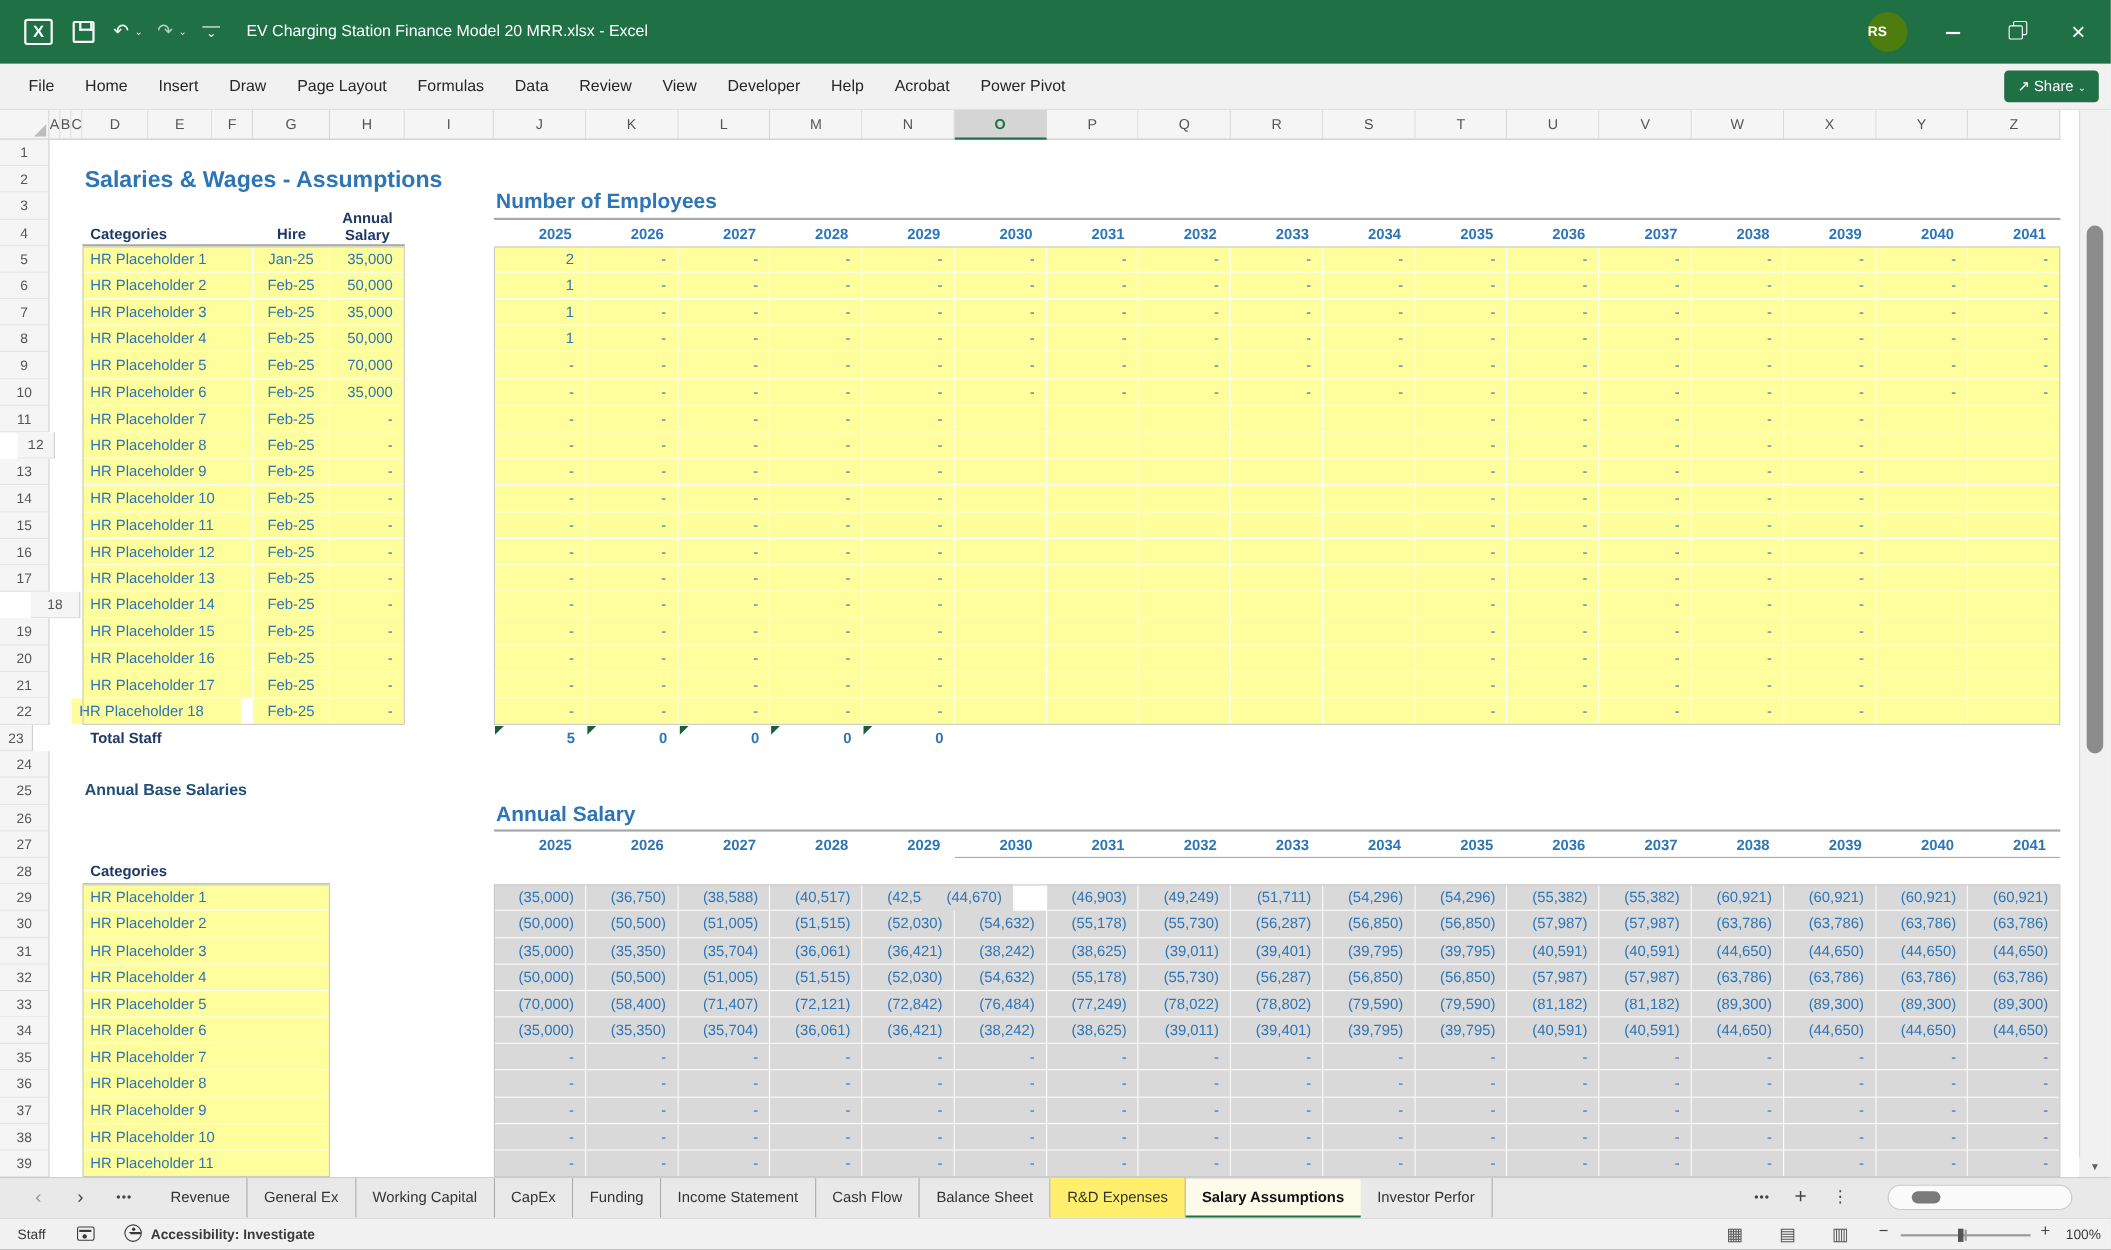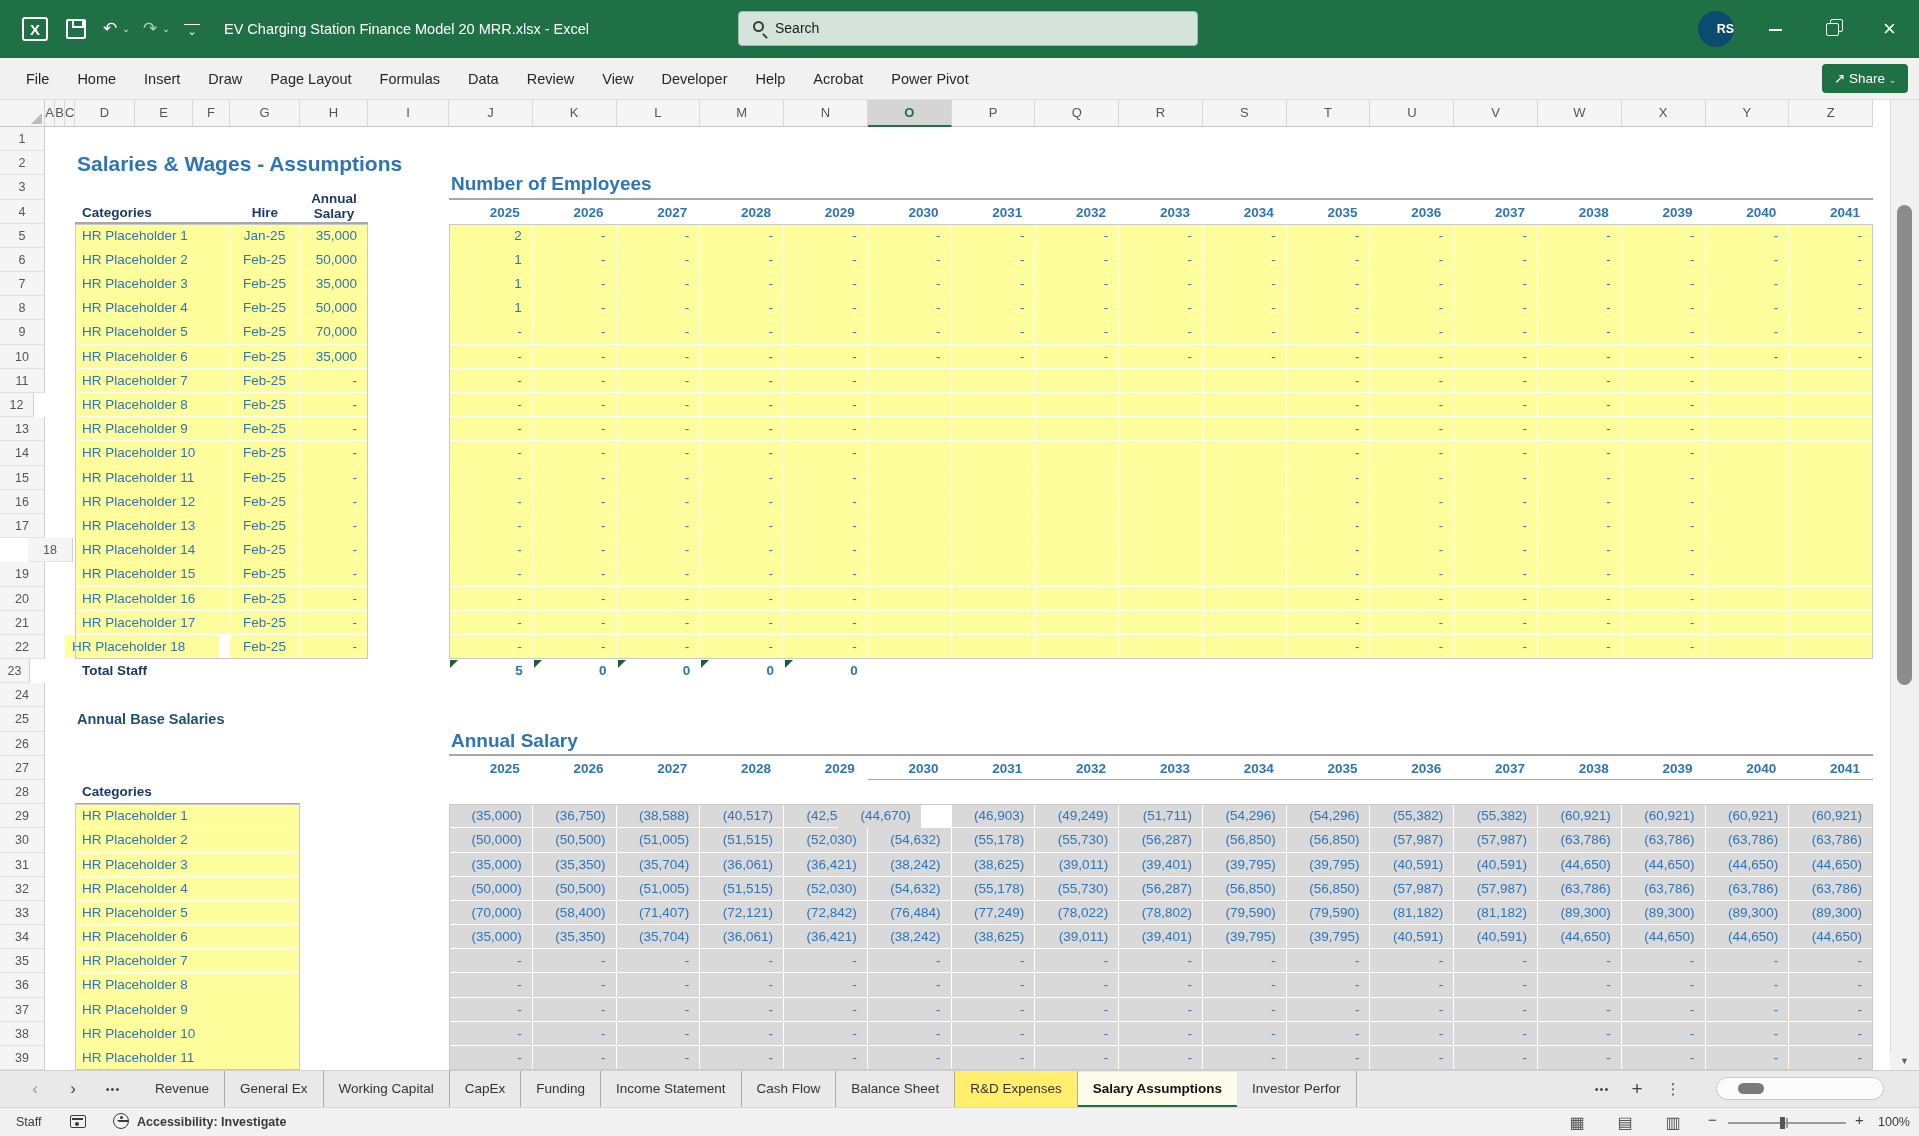--- a/index.html
+++ b/index.html
@@ -13,22 +13,22 @@
   #excel-logo{left:22px;width:26px;height:24px;border:2px solid #fff;border-radius:3px;
               font-weight:bold;font-size:15px;line-height:21px;}
   #save-icon{left:66px;width:20px;height:20px;top:19px;border:2px solid #fff;border-radius:2px;}
   #save-icon i{position:absolute;left:4px;top:-1px;width:8px;height:6px;border:2px solid #fff;border-top:none;}
   .chev{font-size:9px;opacity:.85;}
   #win-title{top:0;height:58px;line-height:58px;font-size:14.5px;color:#fff;white-space:nowrap;}
   #searchbox{left:738px;top:11px;width:460px;height:35px;background:#D5E4DB;border:1px solid #9EBCAC;
              border-radius:4px;color:#1c1c1c;font-size:14px;line-height:33px;}
   #search-glyph{left:14px;top:9px;width:11px;height:11px;border:2px solid #3a3a3a;border-radius:50%;}
   #search-glyph i{position:absolute;left:9px;top:10px;width:2px;height:6px;background:#3a3a3a;transform:rotate(-45deg);}
-  #avatar{left:1698px;top:11px;width:36px;height:36px;border-radius:50%;background:#0c4a6e;
-          color:#fff;font-size:12.5px;font-weight:bold;text-align:right;line-height:36px;}
+  #avatar{left:1698px;top:11px;width:36px;height:36px;border-radius:50%;background:#4d7c0f;
+          color:#fff;font-size:12.5px;font-weight:bold;text-align:left;line-height:36px;}
   .winbtn{top:0;width:55px;height:58px;text-align:center;line-height:58px;color:#fff;font-size:19px;}
   #restore-glyph{position:absolute;left:21px;top:23px;width:11px;height:11px;border:1.5px solid #fff;border-radius:2px;background:#1F7145;}
   #restore-glyph2{position:absolute;left:25px;top:19px;width:11px;height:11px;border:1.5px solid #fff;border-radius:2px;}
   #min-glyph{position:absolute;left:21px;top:29px;width:13px;height:1.7px;background:#fff;}
 
   
   #menubar{left:0;top:58px;width:1919px;height:42px;background:#F1F1F1;border-bottom:1px solid #E0E0E0;}
   .menu-item{display:inline-block;padding:0 14px;font-size:14.5px;color:#262626;line-height:42px;cursor:default;}
   #share-btn{left:1822px;top:6px;height:29px;background:#1F7145;border-radius:4px;color:#fff;
              font-size:13.5px;line-height:29px;padding:0 12px;}
@@ -100,26 +100,20 @@
     <div class="abs qat-icon" id="excel-logo">X</div>
     <div class="abs" id="save-icon">
         <i></i>
       </div>
     <div class="abs qat-icon" style="left:100px;width:20px;">↶</div>
     <div class="abs qat-icon chev" style="left:121px;width:10px;">⌄</div>
     <div class="abs qat-icon" style="left:140px;width:20px;opacity:.65;">↷</div>
     <div class="abs qat-icon chev" style="left:161px;width:10px;">⌄</div>
     <div class="abs qat-icon" style="left:184px;width:16px;font-size:11px;border-top:1.6px solid #fff;top:24px;height:14px;line-height:12px;">⌄</div>
     <div class="abs" id="win-title" style="left:224px;">EV Charging Station Finance Model 20 MRR.xlsx  -  Excel</div>
-    <div class="abs" id="searchbox">
-      <span class="abs" id="search-glyph">
-          <i></i>
-        </span>
-      <span class="abs" style="left:36px;">Search</span>
-    </div>
     <div class="abs" id="avatar">RS</div>
     <div class="abs winbtn" style="left:1748px;">
         <span id="min-glyph"></span>
       </div>
     <div class="abs winbtn" style="left:1805px;">
         <span id="restore-glyph2"></span>
         <span id="restore-glyph"></span>
       </div>
     <div class="abs winbtn" style="left:1862px;font-size:22px;">×</div>
   </div>
@@ -168,21 +162,21 @@
       <div class="abs rownum" style="left: 0px; top: 151.185px; width: 45px; height: 24.185px; line-height: 24.185px;">2</div>
       <div class="abs rownum" style="left: 0px; top: 175.37px; width: 45px; height: 24.185px; line-height: 24.185px;">3</div>
       <div class="abs rownum" style="left: 0px; top: 199.555px; width: 45px; height: 24.185px; line-height: 24.185px;">4</div>
       <div class="abs rownum" style="left: 0px; top: 223.74px; width: 45px; height: 24.185px; line-height: 24.185px;">5</div>
       <div class="abs rownum" style="left: 0px; top: 247.925px; width: 45px; height: 24.185px; line-height: 24.185px;">6</div>
       <div class="abs rownum" style="left: 0px; top: 272.11px; width: 45px; height: 24.185px; line-height: 24.185px;">7</div>
       <div class="abs rownum" style="left: 0px; top: 296.295px; width: 45px; height: 24.185px; line-height: 24.185px;">8</div>
       <div class="abs rownum" style="left: 0px; top: 320.48px; width: 45px; height: 24.185px; line-height: 24.185px;">9</div>
       <div class="abs rownum" style="left: 0px; top: 344.665px; width: 45px; height: 24.185px; line-height: 24.185px;">10</div>
       <div class="abs rownum" style="left: 0px; top: 368.85px; width: 45px; height: 24.185px; line-height: 24.185px;">11</div>
-      <div class="abs rownum" style="left: 0px; top: 393.035px; width: 34px; height: 24.185px; line-height: 24.185px;">12</div>
+      <div class="abs rownum" style="left: 16px; top: 393.035px; width: 34px; height: 24.185px; line-height: 24.185px; font-family: Liberation Mono, monospace;">12</div>
       <div class="abs rownum" style="left: 0px; top: 417.22px; width: 45px; height: 24.185px; line-height: 24.185px;">13</div>
       <div class="abs rownum" style="left: 0px; top: 441.405px; width: 45px; height: 24.185px; line-height: 24.185px;">14</div>
       <div class="abs rownum" style="left: 0px; top: 465.59px; width: 45px; height: 24.185px; line-height: 24.185px;">15</div>
       <div class="abs rownum" style="left: 0px; top: 489.775px; width: 45px; height: 24.185px; line-height: 24.185px;">16</div>
       <div class="abs rownum" style="left: 0px; top: 513.96px; width: 45px; height: 24.185px; line-height: 24.185px;">17</div>
       <div class="abs rownum" style="left: 0px; top: 538.145px; width: 45px; height: 24.185px; line-height: 24.185px; margin-left: 28px;">18</div>
       <div class="abs rownum" style="left: 0px; top: 562.33px; width: 45px; height: 24.185px; line-height: 24.185px;">19</div>
       <div class="abs rownum" style="left: 0px; top: 586.515px; width: 45px; height: 24.185px; line-height: 24.185px;">20</div>
       <div class="abs rownum" style="left: 0px; top: 610.7px; width: 45px; height: 24.185px; line-height: 24.185px;">21</div>
       <div class="abs rownum" style="left: 0px; top: 634.885px; width: 45px; height: 24.185px; line-height: 24.185px;">22</div>

